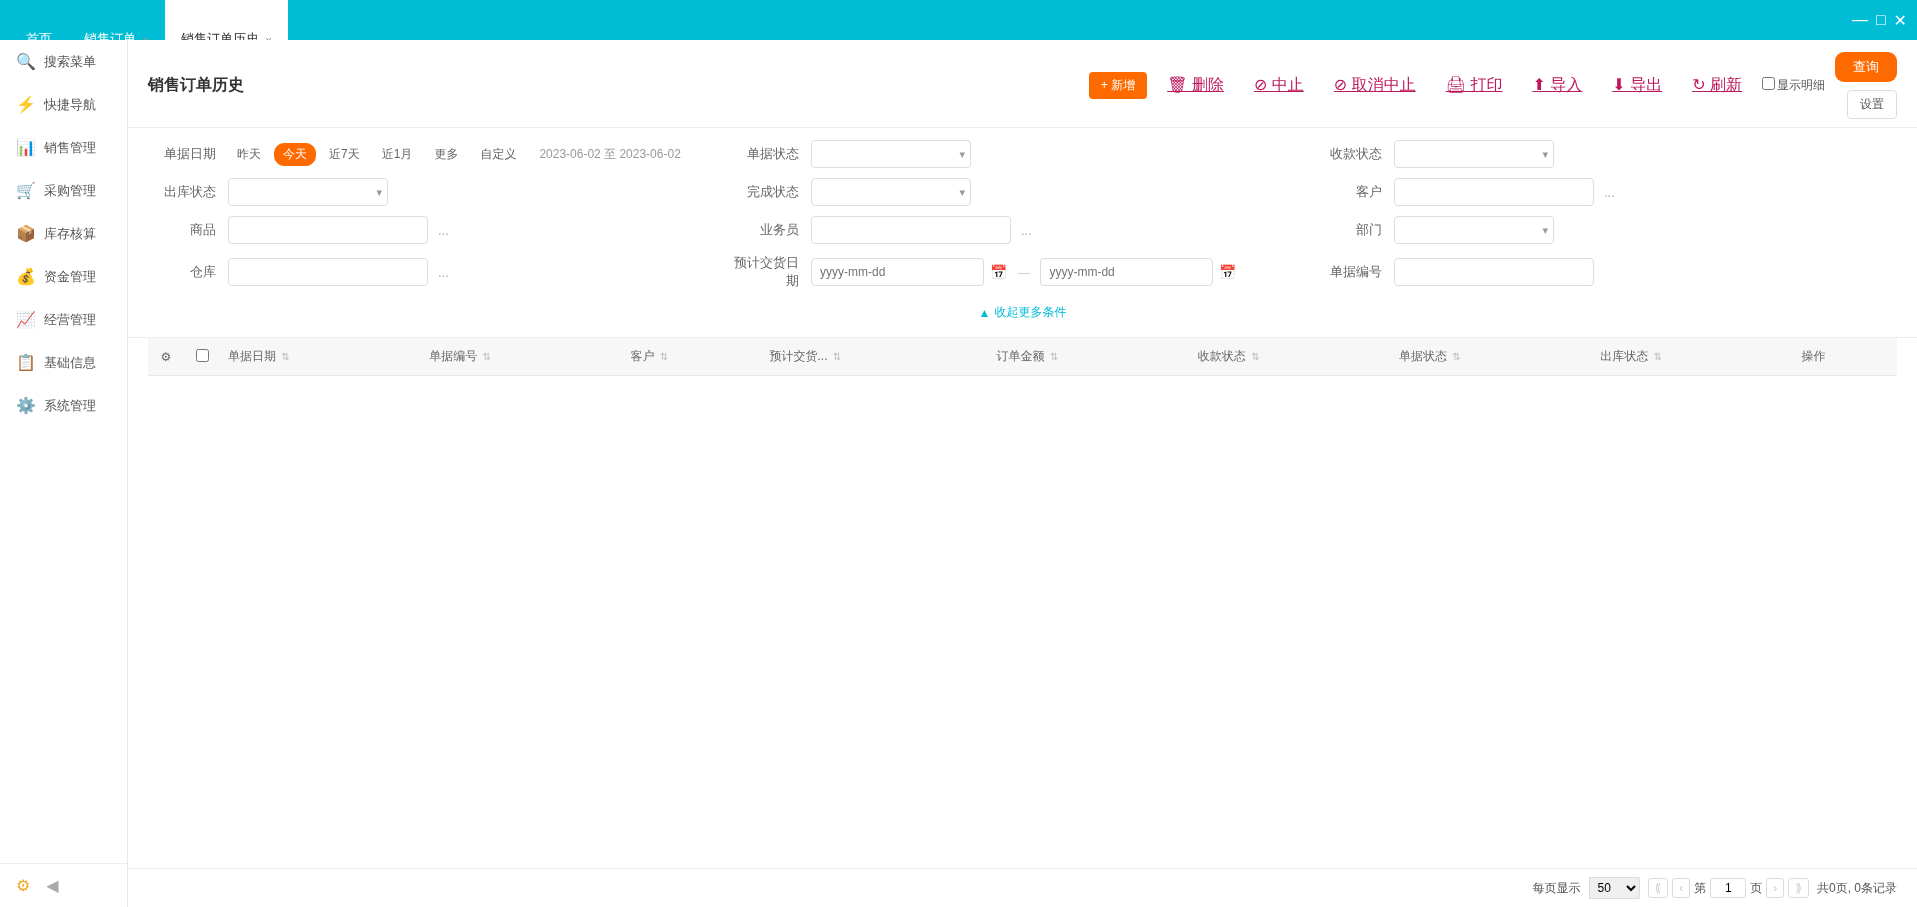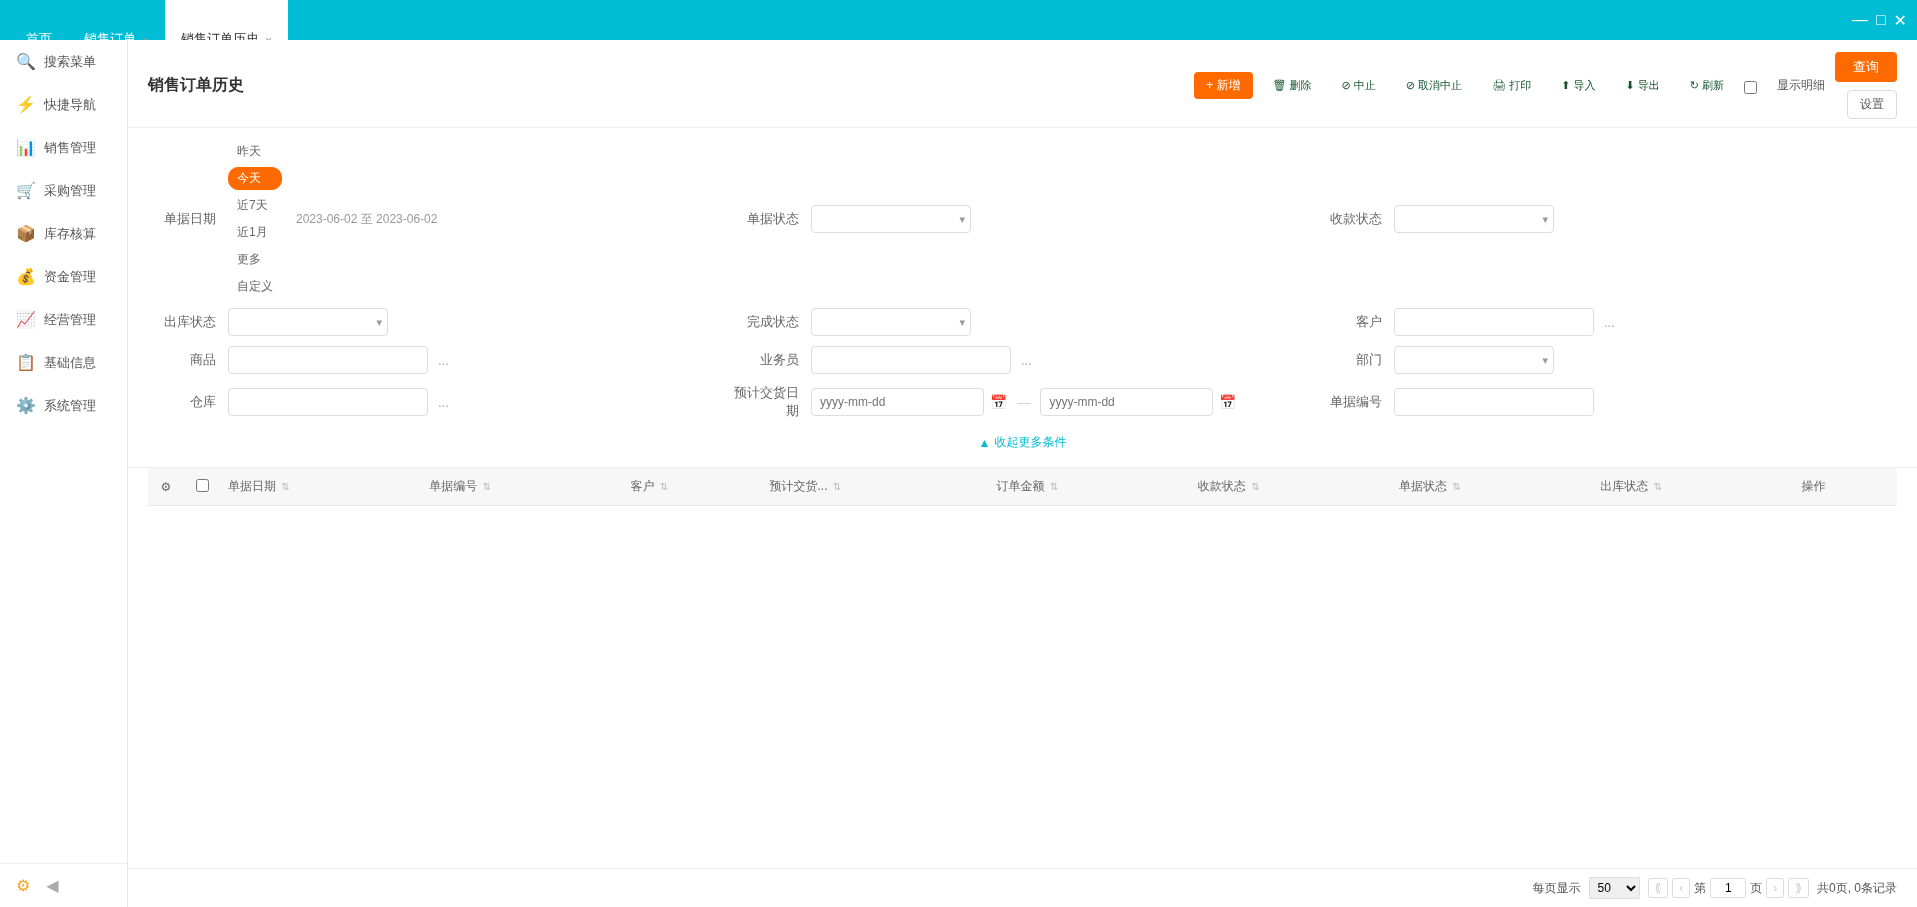--- a/index.html
+++ b/index.html
@@ -24,37 +24,37 @@
     .sidebar-item { display: flex; align-items: center; gap: 8px; padding: 12px 16px; cursor: pointer; font-size: 13px; color: #555; }
     .sidebar-item .s-icon { font-size: 16px; }
     .sidebar-bottom { margin-top: auto; display: flex; align-items: center; padding: 12px 16px; gap: 16px; border-top: 1px solid #eee; }
     .sidebar-bottom .s-icon { font-size: 16px; cursor: pointer; color: #f5a623; }
 
     
     .main { flex: 1; display: flex; flex-direction: column; overflow: hidden; }
     .page-header { background: #fff; padding: 12px 20px 8px; border-bottom: 1px solid #eee; display: flex; align-items: center; justify-content: space-between; }
     .page-title { font-size: 16px; font-weight: bold; color: #333; }
     .toolbar { display: flex; align-items: center; gap: 10px; }
-    .toolbar-btn { display: flex; align-items: center; gap: 4px; padding: 4px 10px; border: none; background: none; cursor: pointer; color: #14532d; font-size: 11px; }
+    .toolbar-btn { display: flex; align-items: center; gap: 4px; padding: 4px 10px; border: none; background: none; cursor: pointer; color: #be185d; font-size: 16px; text-decoration: underline; }
     .btn-new { background: #ff6a00; color: #fff; border-radius: 4px; padding: 5px 12px; border: none; cursor: pointer; font-size: 12px; }
-    .btn-query { background: #ff6a00; color: #fff; border-radius: 4px; padding: 6px 18px; border: none; cursor: pointer; font-size: 13px; }
+    .btn-query { background: #ff6a00; color: #fff; border-radius: 9px; padding: 6px 18px; border: none; cursor: pointer; font-size: 13px; }
     .btn-set { background: #fff; color: #555; border: 1px solid #ddd; border-radius: 4px; padding: 5px 12px; cursor: pointer; font-size: 12px; display: block; margin-top: 4px; }
-    .display-toggle { display: flex; align-items: flex-end; gap: 20px; font-size: 12px; color: #555; }
+    .display-toggle { display: flex; align-items: flex-start; gap: 2px; font-size: 12px; color: #555; }
     .display-toggle input { cursor: pointer; }
 
     
     .filter-area { background: #fff; padding: 12px 20px; border-bottom: 1px solid #eee; }
     .filter-row { display: flex; align-items: center; margin-bottom: 10px; gap: 0; }
     .filter-label { width: 80px; color: #666; font-size: 13px; text-align: right; padding-right: 12px; flex-shrink: 0; }
     .filter-value { flex: 1; display: flex; align-items: center; gap: 6px; }
     .filter-input { border: 1px solid #ddd; border-radius: 4px; padding: 4px 8px; font-size: 12px; color: #333; height: 28px; min-width: 120px; }
     .select-box { border: 1px solid #ddd; border-radius: 4px; padding: 4px 24px 4px 8px; font-size: 12px; color: #333; height: 28px; background: #fff; cursor: pointer; appearance: none; min-width: 160px; position: relative; }
     .select-wrapper { position: relative; display: inline-flex; align-items: center; }
     .select-wrapper::after { content: '▾'; position: absolute; right: 6px; color: #999; pointer-events: none; font-size: 11px; }
-    .date-pills { display: flex; gap: 4px; margin-right: 8px; flex-direction: column; }
+    .date-pills { display: flex; gap: 4px; margin-right: 8px; }
     .date-pill { padding: 2px 8px; border-radius: 10px; font-size: 12px; cursor: pointer; color: #666; border: 1px solid transparent; }
     .date-pill.active { background: #ff6a00; color: #fff; border-color: #ff6a00; }
     .date-text { font-size: 12px; color: #999; }
     .filter-sep { color: #ccc; margin: 0 4px; }
     .dotdot { color: #aaa; cursor: pointer; padding: 0 4px; }
     .calendar-icon { color: #aaa; cursor: pointer; font-size: 14px; }
     .collapse-btn { display: flex; align-items: center; justify-content: center; gap: 4px; color: #00bcd4; cursor: pointer; font-size: 12px; padding: 4px 0; }
 
     
     .table-area { flex: 1; overflow: auto; background: #fff; padding: 0 20px; }

